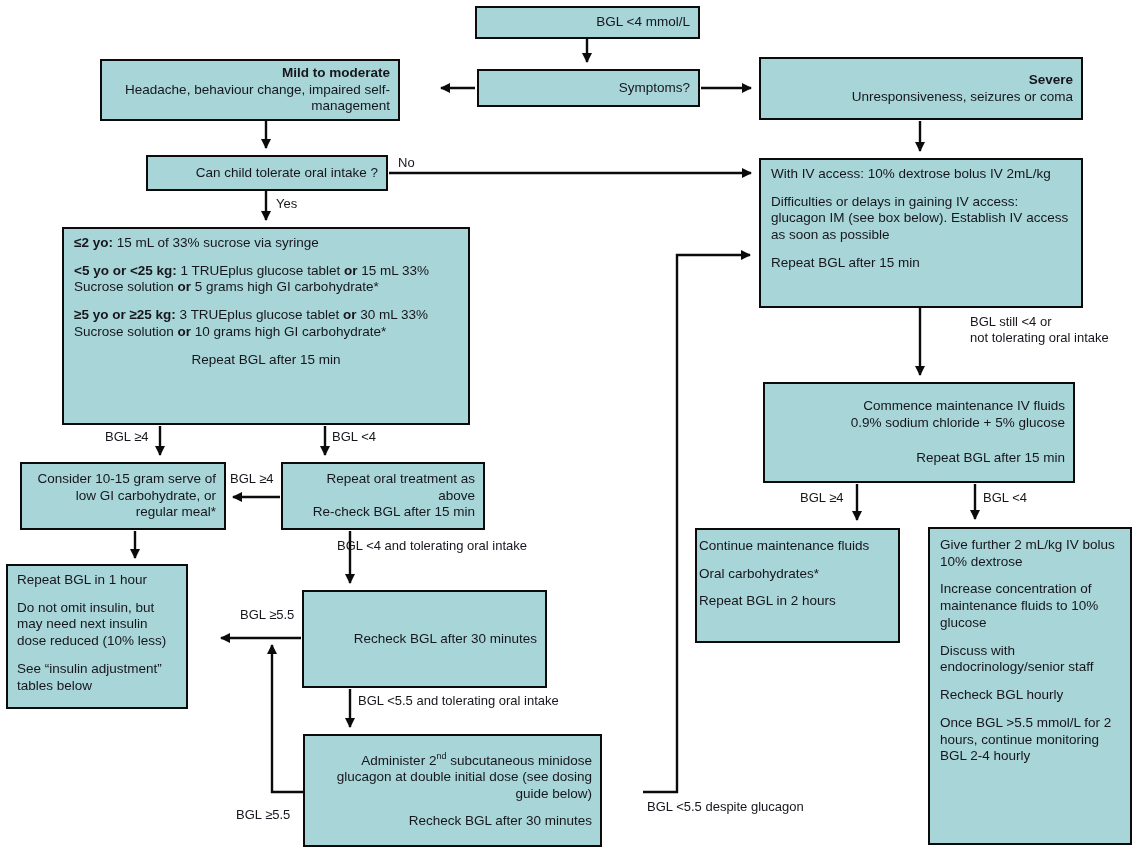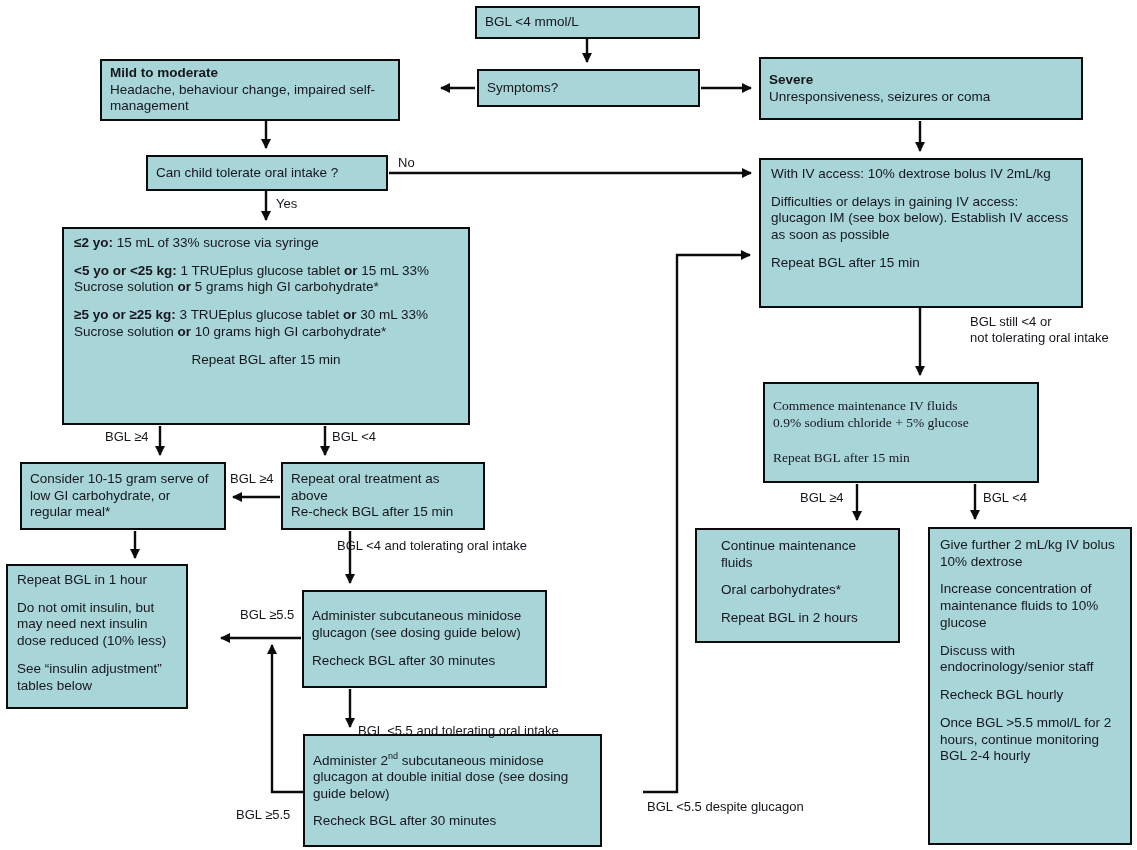--- a/index.html
+++ b/index.html
@@ -1,21 +1,21 @@
 <!DOCTYPE html>
 <html><head>
 <meta charset="utf-8">
 <style>
   html,body{margin:0;padding:0;background:#ffffff;}
   #canvas{position:relative;width:1137px;height:850px;background:#ffffff;overflow:hidden;
           font-family:"Liberation Sans",sans-serif;color:#16161d;}
   svg.wires{position:absolute;left:0;top:0;z-index:1;pointer-events:none;}
   .node{position:absolute;box-sizing:border-box;background:#a8d5d8;border:2px solid #0b0b0b;
         padding:4px 8px;line-height:1.24;font-size:13.5px;z-index:2;}
-  .node.center{text-align:left;display:flex;flex-direction:column;justify-content:center;}
+  .node.center{text-align:right;display:flex;flex-direction:column;justify-content:center;}
   .node p{margin:0 0 11px 0;}
   .node p:last-child{margin-bottom:0;}
   .bold{font-weight:bold;}
   .lbl{position:absolute;z-index:3;font-size:13px;white-space:nowrap;line-height:1.25;}
   .lbl.multiline{white-space:pre-line;}
   sup{font-size:9px;}
 </style>
 </head>
 <body>
 
@@ -88,63 +88,62 @@
     <span>Re-check BGL after 15 min</span>
   </div>
 
   <div class="node" style="left:6px;top:564px;width:182px;height:145px;padding:6px 9px;">
     <p>Repeat BGL in 1 hour</p>
     <p>Do not omit insulin, but may need next insulin dose reduced (10% less)</p>
     <p>See “insulin adjustment” tables below</p>
   </div>
 
   <div class="node center" style="left:302px;top:590px;width:245px;height:98px;">
-    <p>Administer subcutaneous minidose glucagon (see dosing guide below)</p>
     <p>Recheck BGL after 30 minutes</p>
   </div>
 
   <div class="node center" style="left:303px;top:734px;width:299px;height:113px;">
     <p><span>Administer 2</span><sup>nd</sup><span> subcutaneous minidose glucagon at double initial dose (see dosing guide below)</span></p>
     <p>Recheck BGL after 30 minutes</p>
   </div>
 
   <div class="node" style="left:759px;top:158px;width:324px;height:150px;padding:6px 10px;">
     <p>With IV access: 10% dextrose bolus IV 2mL/kg</p>
     <p>Difficulties or delays in gaining IV access: glucagon IM (see box below). Establish IV access as soon as possible</p>
     <p>Repeat BGL after 15 min</p>
   </div>
 
-  <div class="node center" style="left:763px;top:382px;width:276px;height:101px;font-family:Liberation Serif, serif;">
+  <div class="node center" style="left:763px;top:382px;width:312px;height:101px;">
     <span>Commence maintenance IV fluids</span>
     <span>0.9% sodium chloride + 5% glucose</span>
     <span style="margin-top:18px;">Repeat BGL after 15 min</span>
   </div>
 
-  <div class="node" style="left:695px;top:528px;width:205px;height:115px;padding:8px 24px;">
+  <div class="node" style="left:695px;top:528px;width:205px;height:115px;padding:8px 2px;">
     <p>Continue maintenance fluids</p>
     <p>Oral carbohydrates*</p>
     <p>Repeat BGL in 2 hours</p>
   </div>
 
   <div class="node" style="left:928px;top:527px;width:204px;height:318px;padding:8px 10px;">
     <p>Give further 2 mL/kg IV bolus 10% dextrose</p>
     <p>Increase concentration of maintenance fluids to 10% glucose</p>
     <p>Discuss with endocrinology/senior staff</p>
     <p>Recheck BGL hourly</p>
     <p>Once BGL &gt;5.5 mmol/L for 2 hours, continue monitoring BGL 2-4 hourly</p>
   </div>
 
   <div class="lbl" style="left:398px;top:155px;">No</div>
   <div class="lbl" style="left:276px;top:196px;">Yes</div>
   <div class="lbl" style="left:105px;top:429px;">BGL ≥4</div>
   <div class="lbl" style="left:332px;top:429px;">BGL &lt;4</div>
   <div class="lbl" style="left:230px;top:471px;">BGL ≥4</div>
   <div class="lbl" style="left:337px;top:538px;">BGL &lt;4 and tolerating oral intake</div>
   <div class="lbl" style="left:240px;top:607px;">BGL ≥5.5</div>
-  <div class="lbl" style="left:358px;top:693px;margin-top:30px;">BGL &lt;5.5 and tolerating oral intake</div>
+  <div class="lbl" style="left:358px;top:693px;">BGL &lt;5.5 and tolerating oral intake</div>
   <div class="lbl" style="left:236px;top:807px;">BGL ≥5.5</div>
   <div class="lbl" style="left:647px;top:799px;">BGL &lt;5.5 despite glucagon</div>
   <div class="lbl multiline" style="left:970px;top:314px;">BGL still &lt;4 or
 not tolerating oral intake</div>
   <div class="lbl" style="left:800px;top:490px;">BGL ≥4</div>
   <div class="lbl" style="left:983px;top:490px;">BGL &lt;4</div>
 
 </div>
 
 </body></html>

